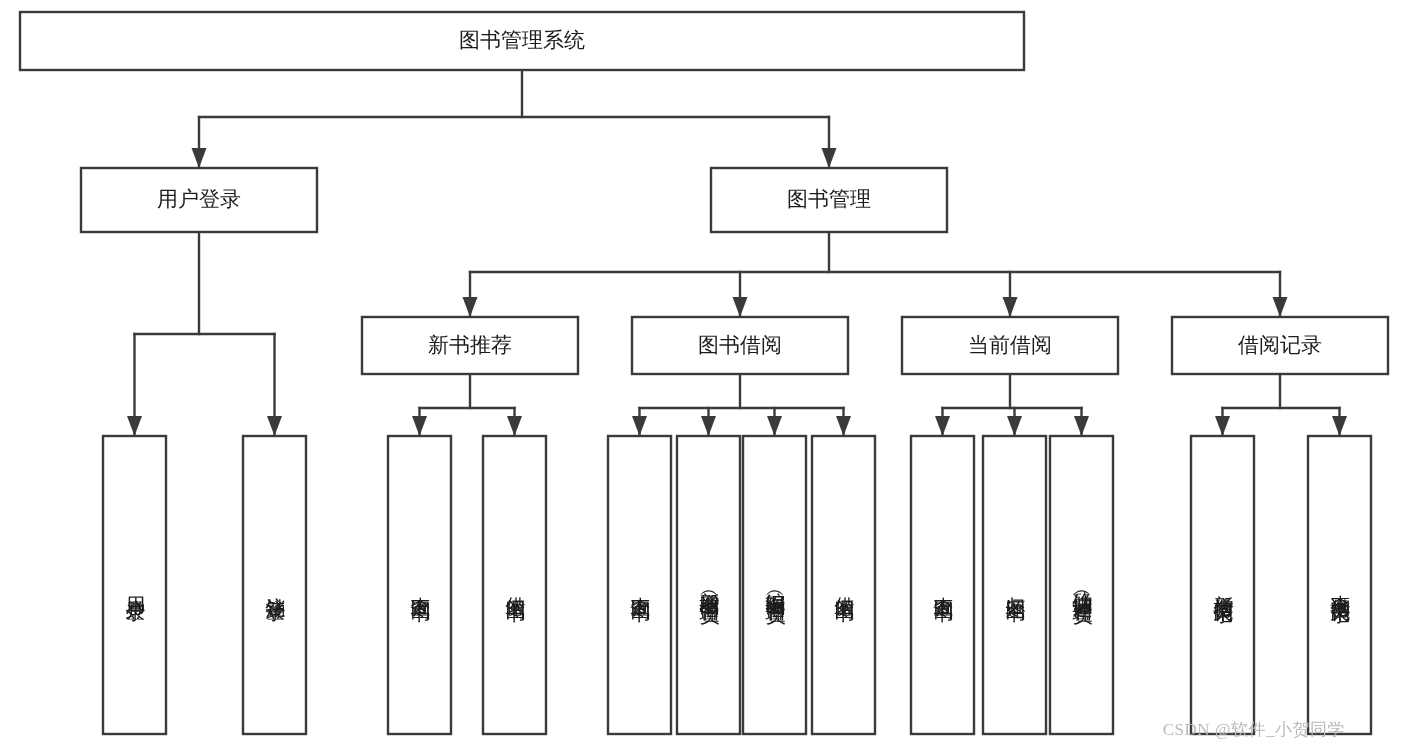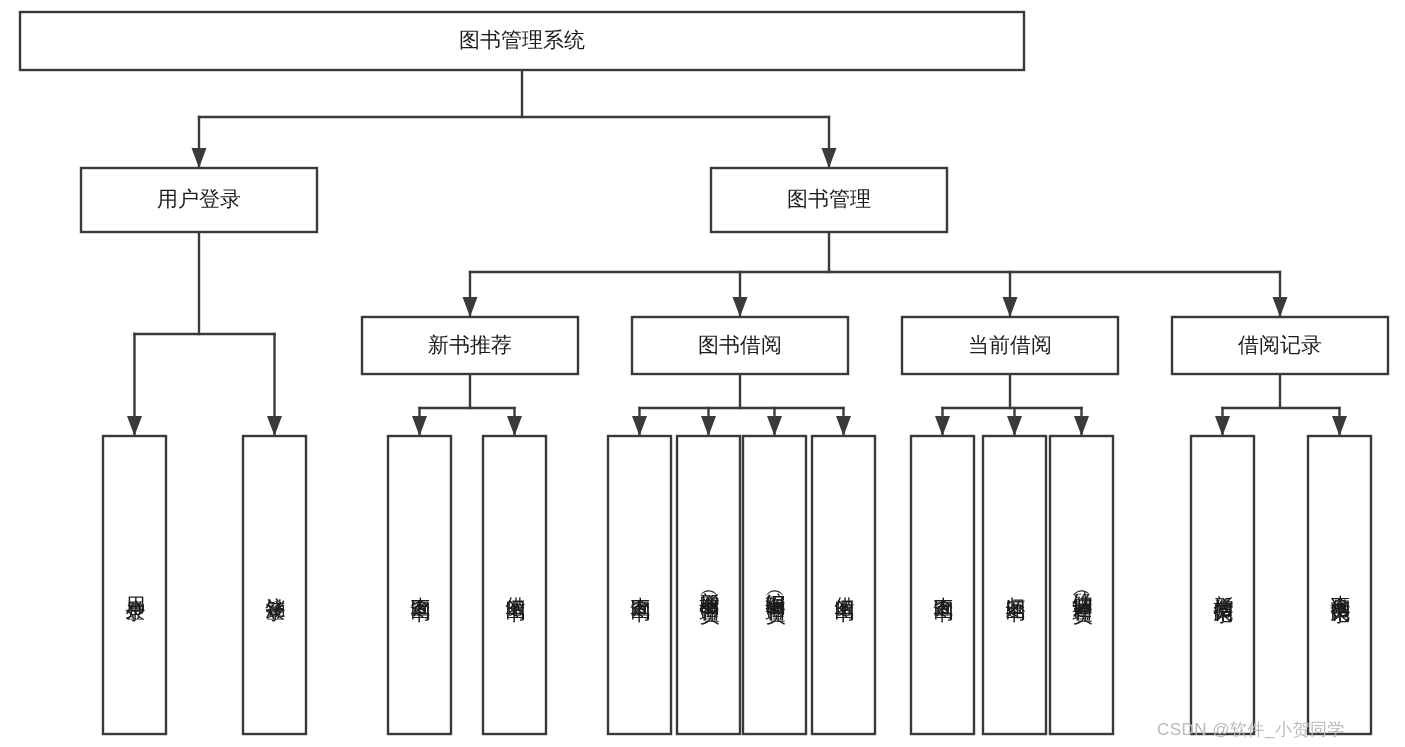--- a/index.html
+++ b/index.html
@@ -55,21 +55,21 @@
     stroke-linecap: square;
   }
   .arrow-head {
     fill: #3a3a3a;
     stroke: none;
   }
   .watermark {
     position: absolute;
     right: 8px;
     bottom: 6px;
-    font-family: Liberation Sans, sans-serif;
+    font-family: Liberation Serif, serif;
     font-size: 17px;
     color: #b9b9b9;
     letter-spacing: 0.5px;
     white-space: nowrap;
     pointer-events: none;
   }
 </style>
 </head>
 <body>
 

